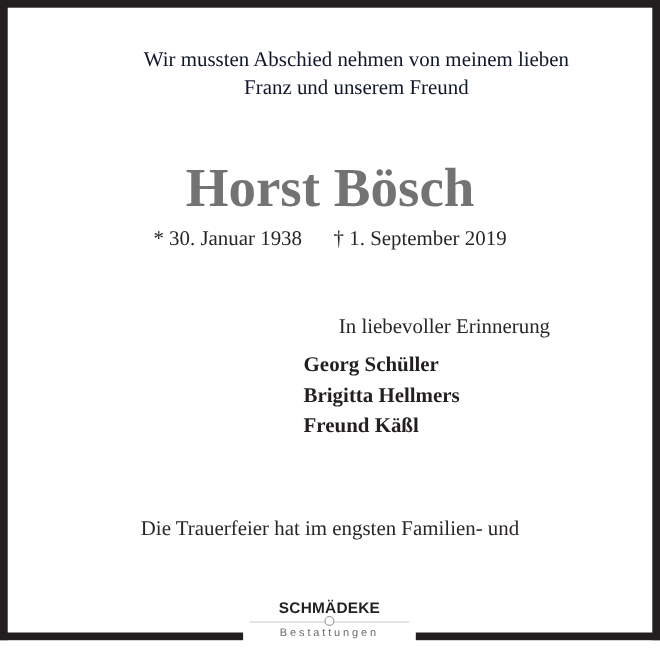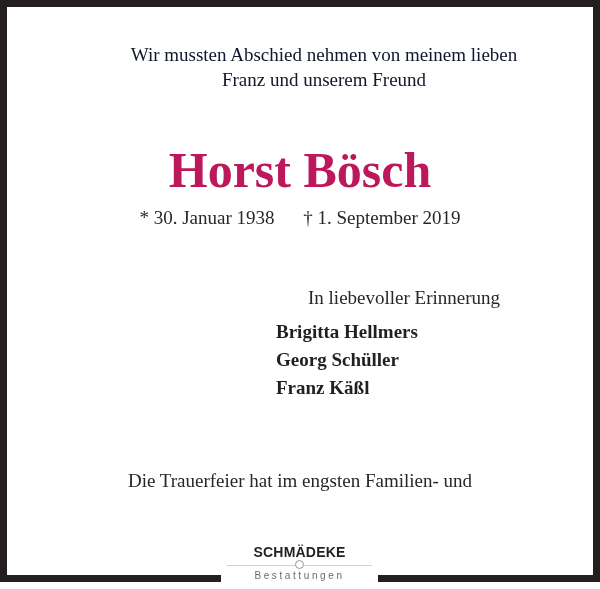--- a/index.html
+++ b/index.html
@@ -41,21 +41,21 @@
       margin-left: 24px;
     }
     .name {
       position: absolute;
       left: 0; top: 140px; width: 600px;
       text-align: center;
       font-family: "Liberation Serif", serif;
       font-weight: bold;
       font-size: 50px;
       line-height: 60px;
-      color: #be185d;
+      color: #737373;
     }
     .dates {
       position: absolute;
       left: 0; top: 206px; width: 600px;
       text-align: center;
       font-family: "Liberation Serif", serif;
       font-size: 19px;
       line-height: 24px;
       color: #2a2627;
     }
@@ -143,23 +143,23 @@
   <div class="name">Horst Bösch</div>
 
   <div class="dates">
     <span class="birth">* 30. Januar 1938</span>
     <span class="death">† 1. September 2019</span>
   </div>
 
   <div class="remembrance">In liebevoller Erinnerung</div>
 
   <div class="mourners">
+    <div>Georg Schüller</div>
     <div>Brigitta Hellmers</div>
-    <div>Georg Schüller</div>
-    <div>Franz Käßl</div>
+    <div>Freund Käßl</div>
   </div>
 
   <div class="ceremony">
     <div>Die Trauerfeier hat im engsten Familien- und</div>
   </div>
 
   <div class="logo">
     <span class="logo-name">SCHMÄDEKE</span>
     <div class="logo-line">
       <div class="rule"></div>

